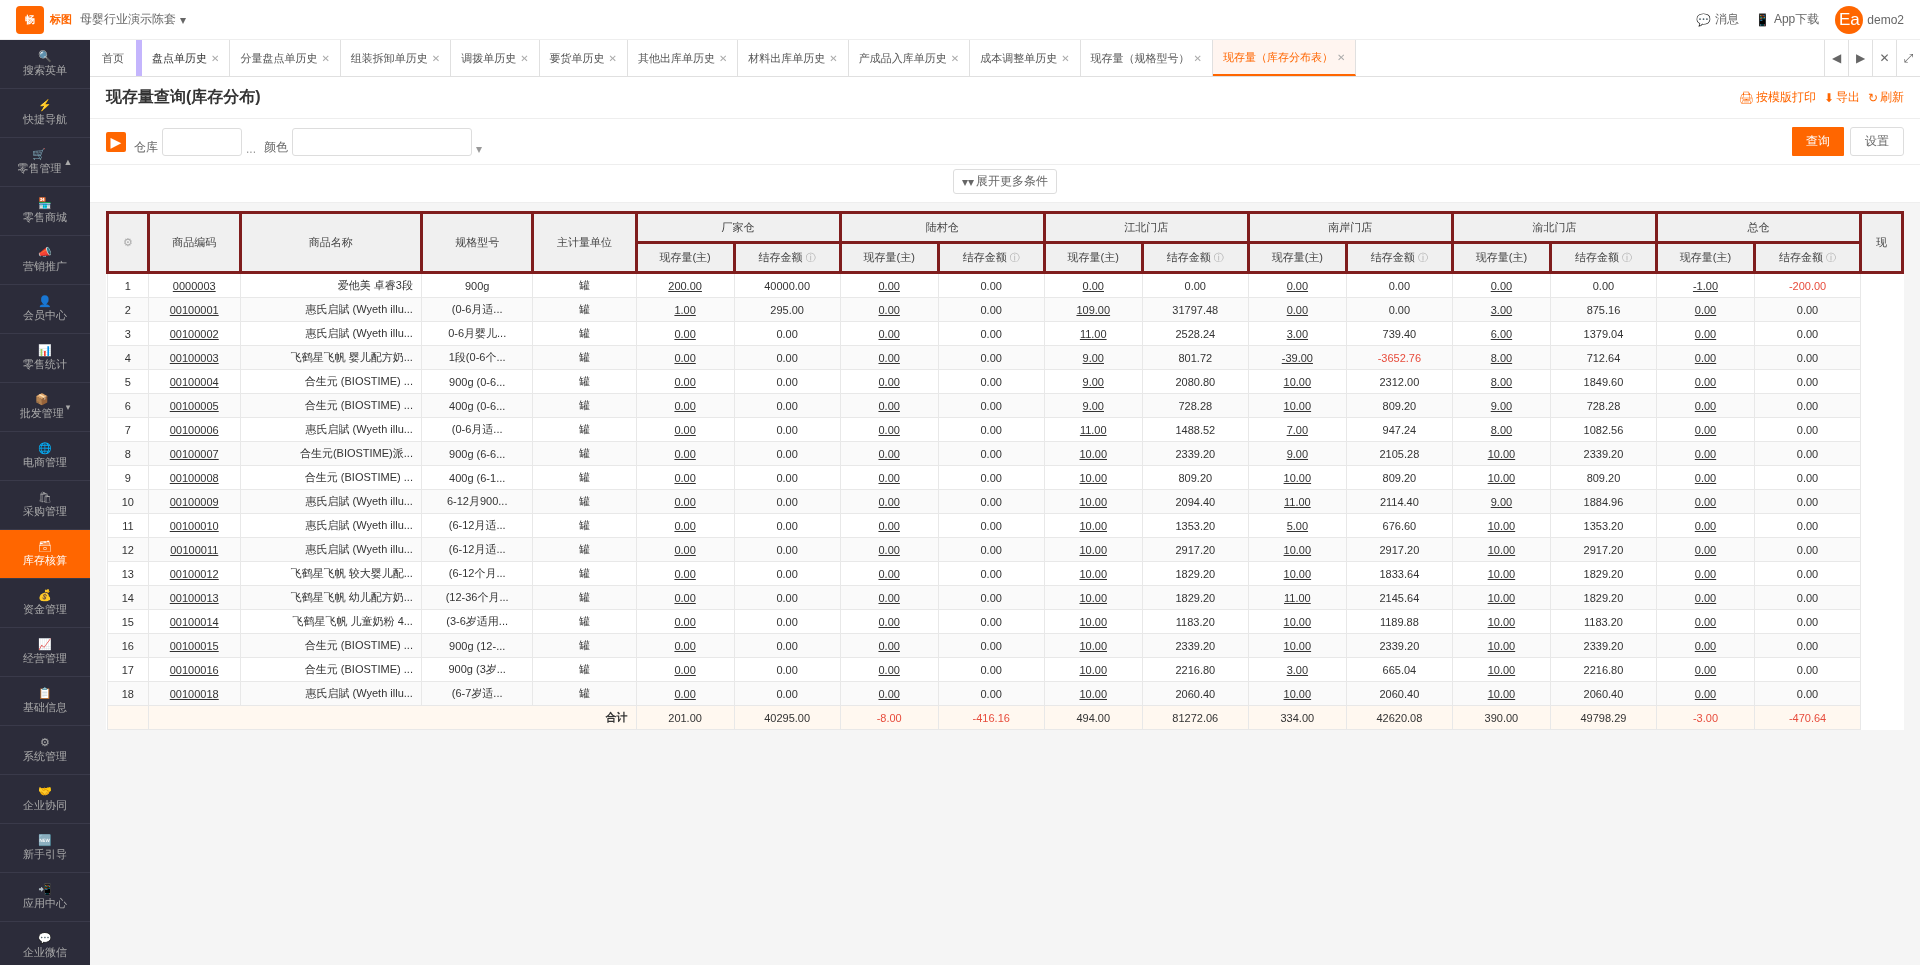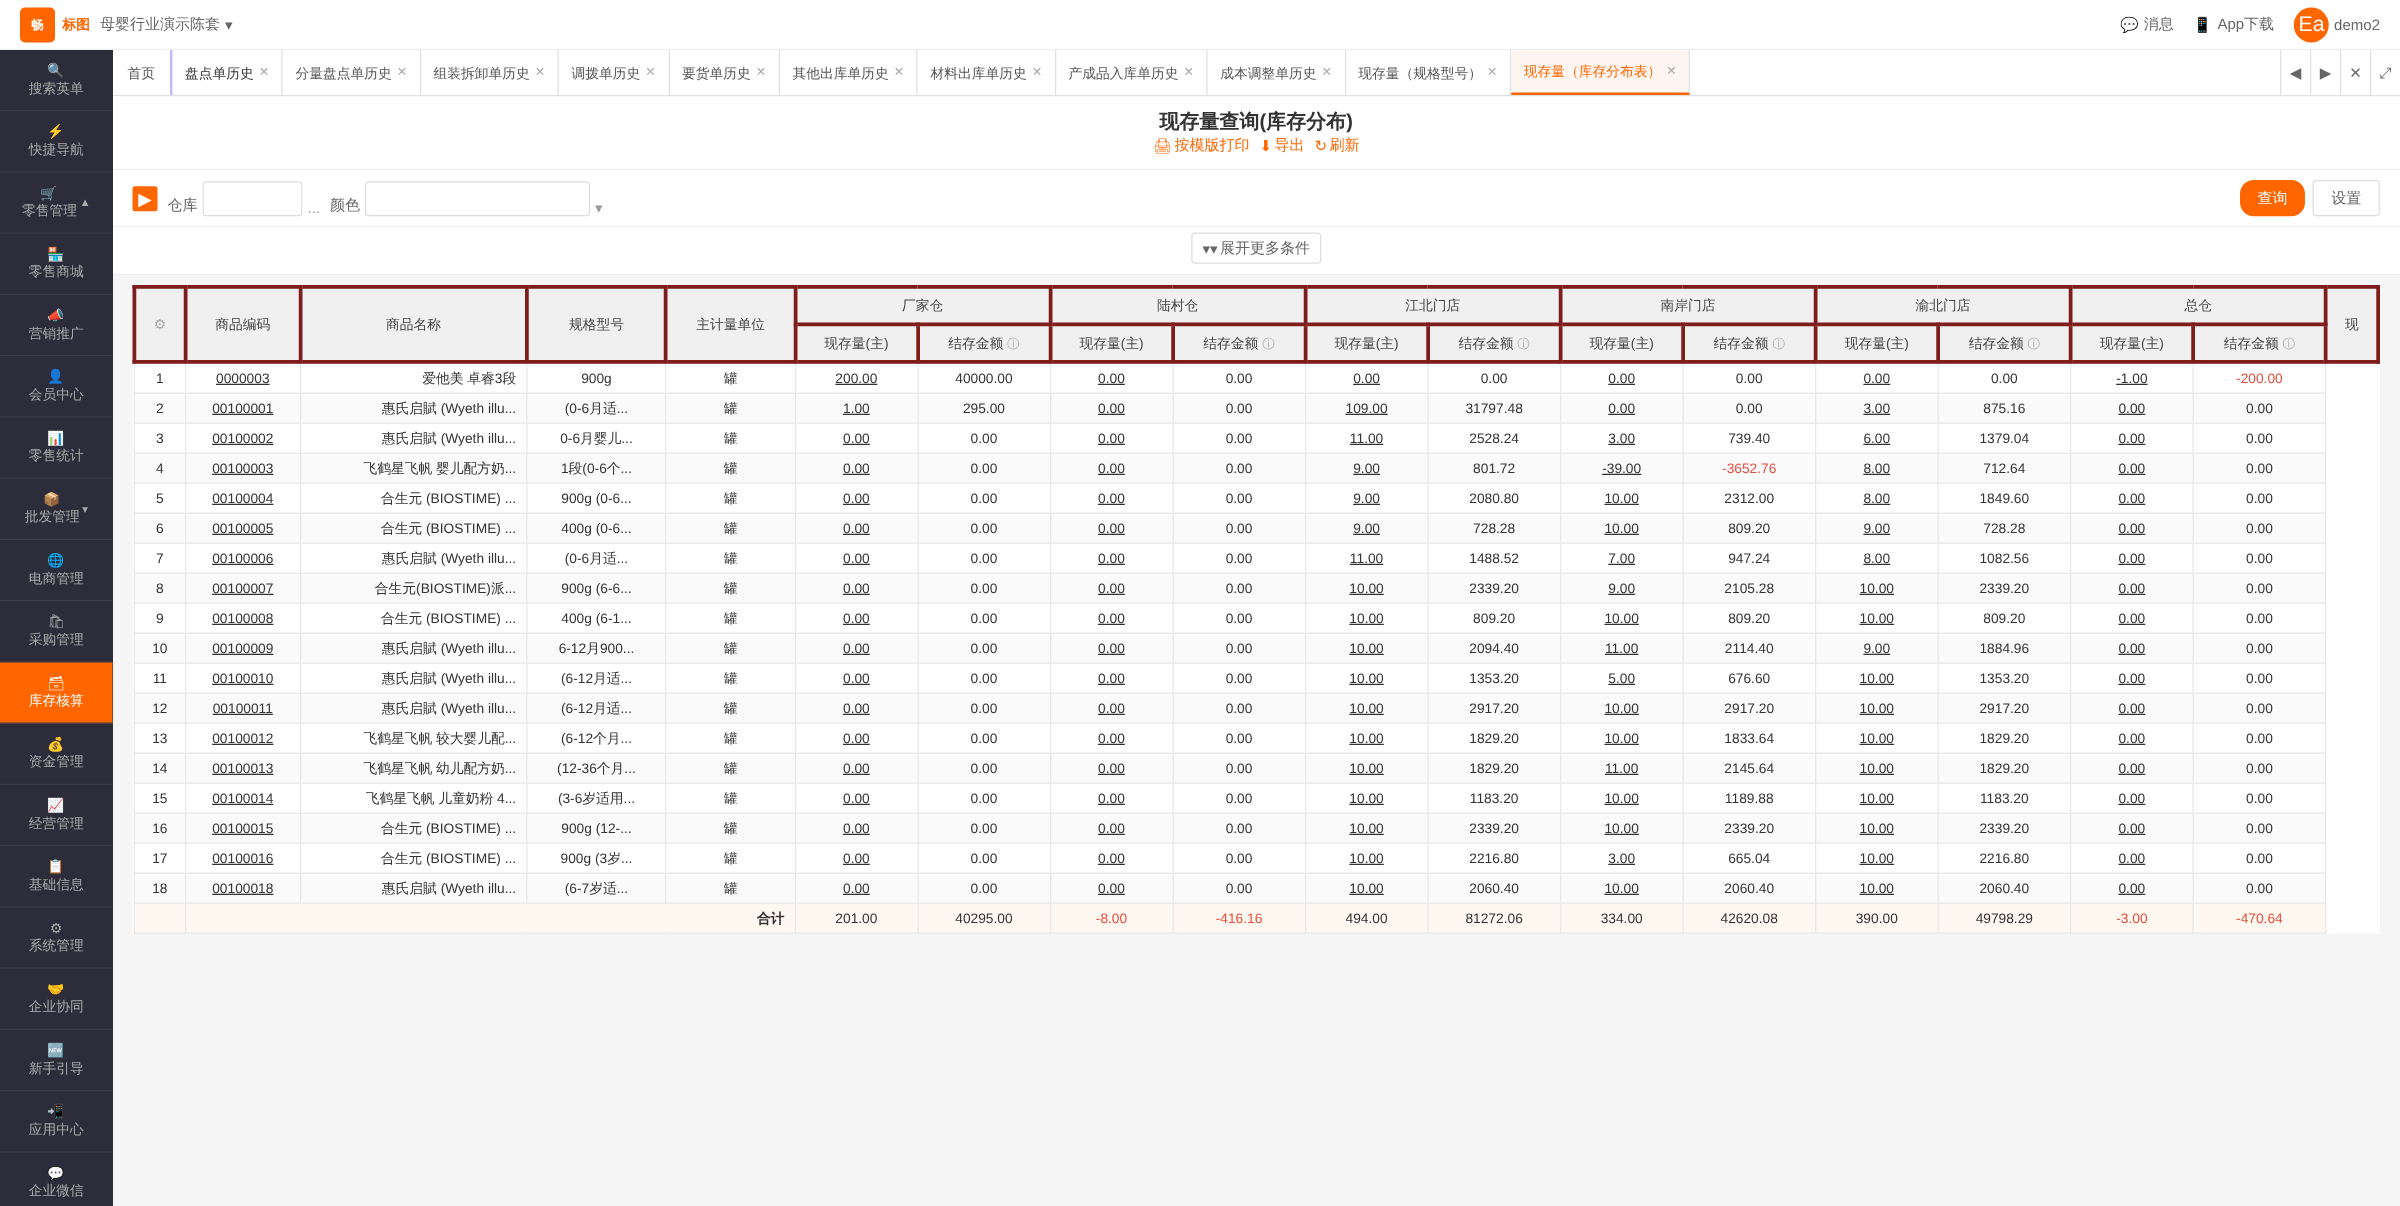--- a/index.html
+++ b/index.html
@@ -35,43 +35,43 @@
     
     .content-area { flex: 1; display: flex; flex-direction: column; overflow: hidden; }
 
     
     .tab-bar { background: #fff; display: flex; align-items: center; border-bottom: 1px solid #e0e0e0; overflow: hidden; min-height: 36px; }
     .tab-bar-scroll { display: flex; flex: 1; overflow: hidden; }
     .tab { display: flex; align-items: center; padding: 0 10px; height: 36px; border-right: 1px solid #e0e0e0; white-space: nowrap; cursor: pointer; font-size: 11px; color: #555; gap: 4px; }
     .tab:first-child { background: #fff; color: #333; font-weight: 500; }
     .tab.active { background: #fff5f0; color: #ff6600; border-bottom: 2px solid #ff6600; font-weight: 500; }
     .tab-close { color: #aaa; font-size: 10px; cursor: pointer; }
-    .tab-home { padding: 0 12px; height: 36px; display: flex; align-items: center; color: #555; border-right: 2px solid #c4b5fd; font-size: 11px; }
+    .tab-home { padding: 0 12px; height: 36px; display: flex; align-items: center; color: #555; border-right: 6px solid #c4b5fd; font-size: 11px; }
     .tab-nav { display: flex; align-items: center; }
     .tab-nav-btn { width: 24px; height: 36px; display: flex; align-items: center; justify-content: center; cursor: pointer; color: #666; border-left: 1px solid #e0e0e0; }
 
     
     .page-content { flex: 1; padding: 0; overflow: hidden; display: flex; flex-direction: column; background: #f5f5f5; }
 
     
-    .page-header { background: #fff; padding: 10px 16px; display: flex; align-items: center; justify-content: space-between; border-bottom: 1px solid #eee; flex-direction: column; }
+    .page-header { background: #fff; padding: 10px 16px; display: flex; align-items: center; justify-content: space-between; border-bottom: 1px solid #eee; }
     .page-title { font-size: 16px; font-weight: 600; color: #333; }
     .page-header-actions { display: flex; gap: 8px; align-items: center; }
     .btn-link { color: #ff6600; font-size: 12px; cursor: pointer; display: flex; align-items: center; gap: 2px; }
 
     
     .filter-area { background: #fff; padding: 8px 16px; border-bottom: 1px solid #eee; display: flex; align-items: center; gap: 8px; flex-wrap: wrap; }
     .filter-toggle { width: 20px; height: 20px; background: #ff6600; color: white; border-radius: 2px; display: flex; align-items: center; justify-content: center; cursor: pointer; font-size: 14px; }
     .filter-field { display: flex; align-items: flex-end; gap: 4px; }
     .filter-label { color: #666; font-size: 12px; white-space: nowrap; }
     .filter-input { border: 1px solid #ddd; border-radius: 3px; padding: 3px 8px; font-size: 12px; height: 28px; min-width: 80px; }
     .filter-input-long { min-width: 300px; }
     .filter-dots { color: #999; cursor: pointer; }
     .expand-btn { display: flex; align-items: center; gap: 2px; color: #666; cursor: pointer; font-size: 12px; border: 1px solid #ddd; border-radius: 3px; padding: 3px 8px; }
-    .btn-orange { background: #ff6600; color: white; border: none; border-radius: 11px; padding: 5px 14px; cursor: pointer; font-size: 12px; }
+    .btn-orange { background: #ff6600; color: white; border: none; border-radius: 1px; padding: 5px 14px; cursor: pointer; font-size: 12px; }
     .btn-white { background: #fff; color: #666; border: 1px solid #ddd; border-radius: 3px; padding: 5px 14px; cursor: pointer; font-size: 12px; }
 
     
     .table-container { flex: 1; overflow: auto; padding: 8px 16px; }
     table { width: 100%; border-collapse: collapse; background: #fff; font-size: 11px; }
     thead tr { background: #f0f0f0; }
     th { padding: 6px 8px; border: 3px solid #7f1d1d; text-align: center; font-weight: 500; color: #444; white-space: nowrap; }
     td { padding: 4px 8px; border: 1px solid #e8e8e8; text-align: center; color: #333; white-space: nowrap; }
     tr:nth-child(even) td { background: #fafafa; }
     td.left { text-align: right; }

